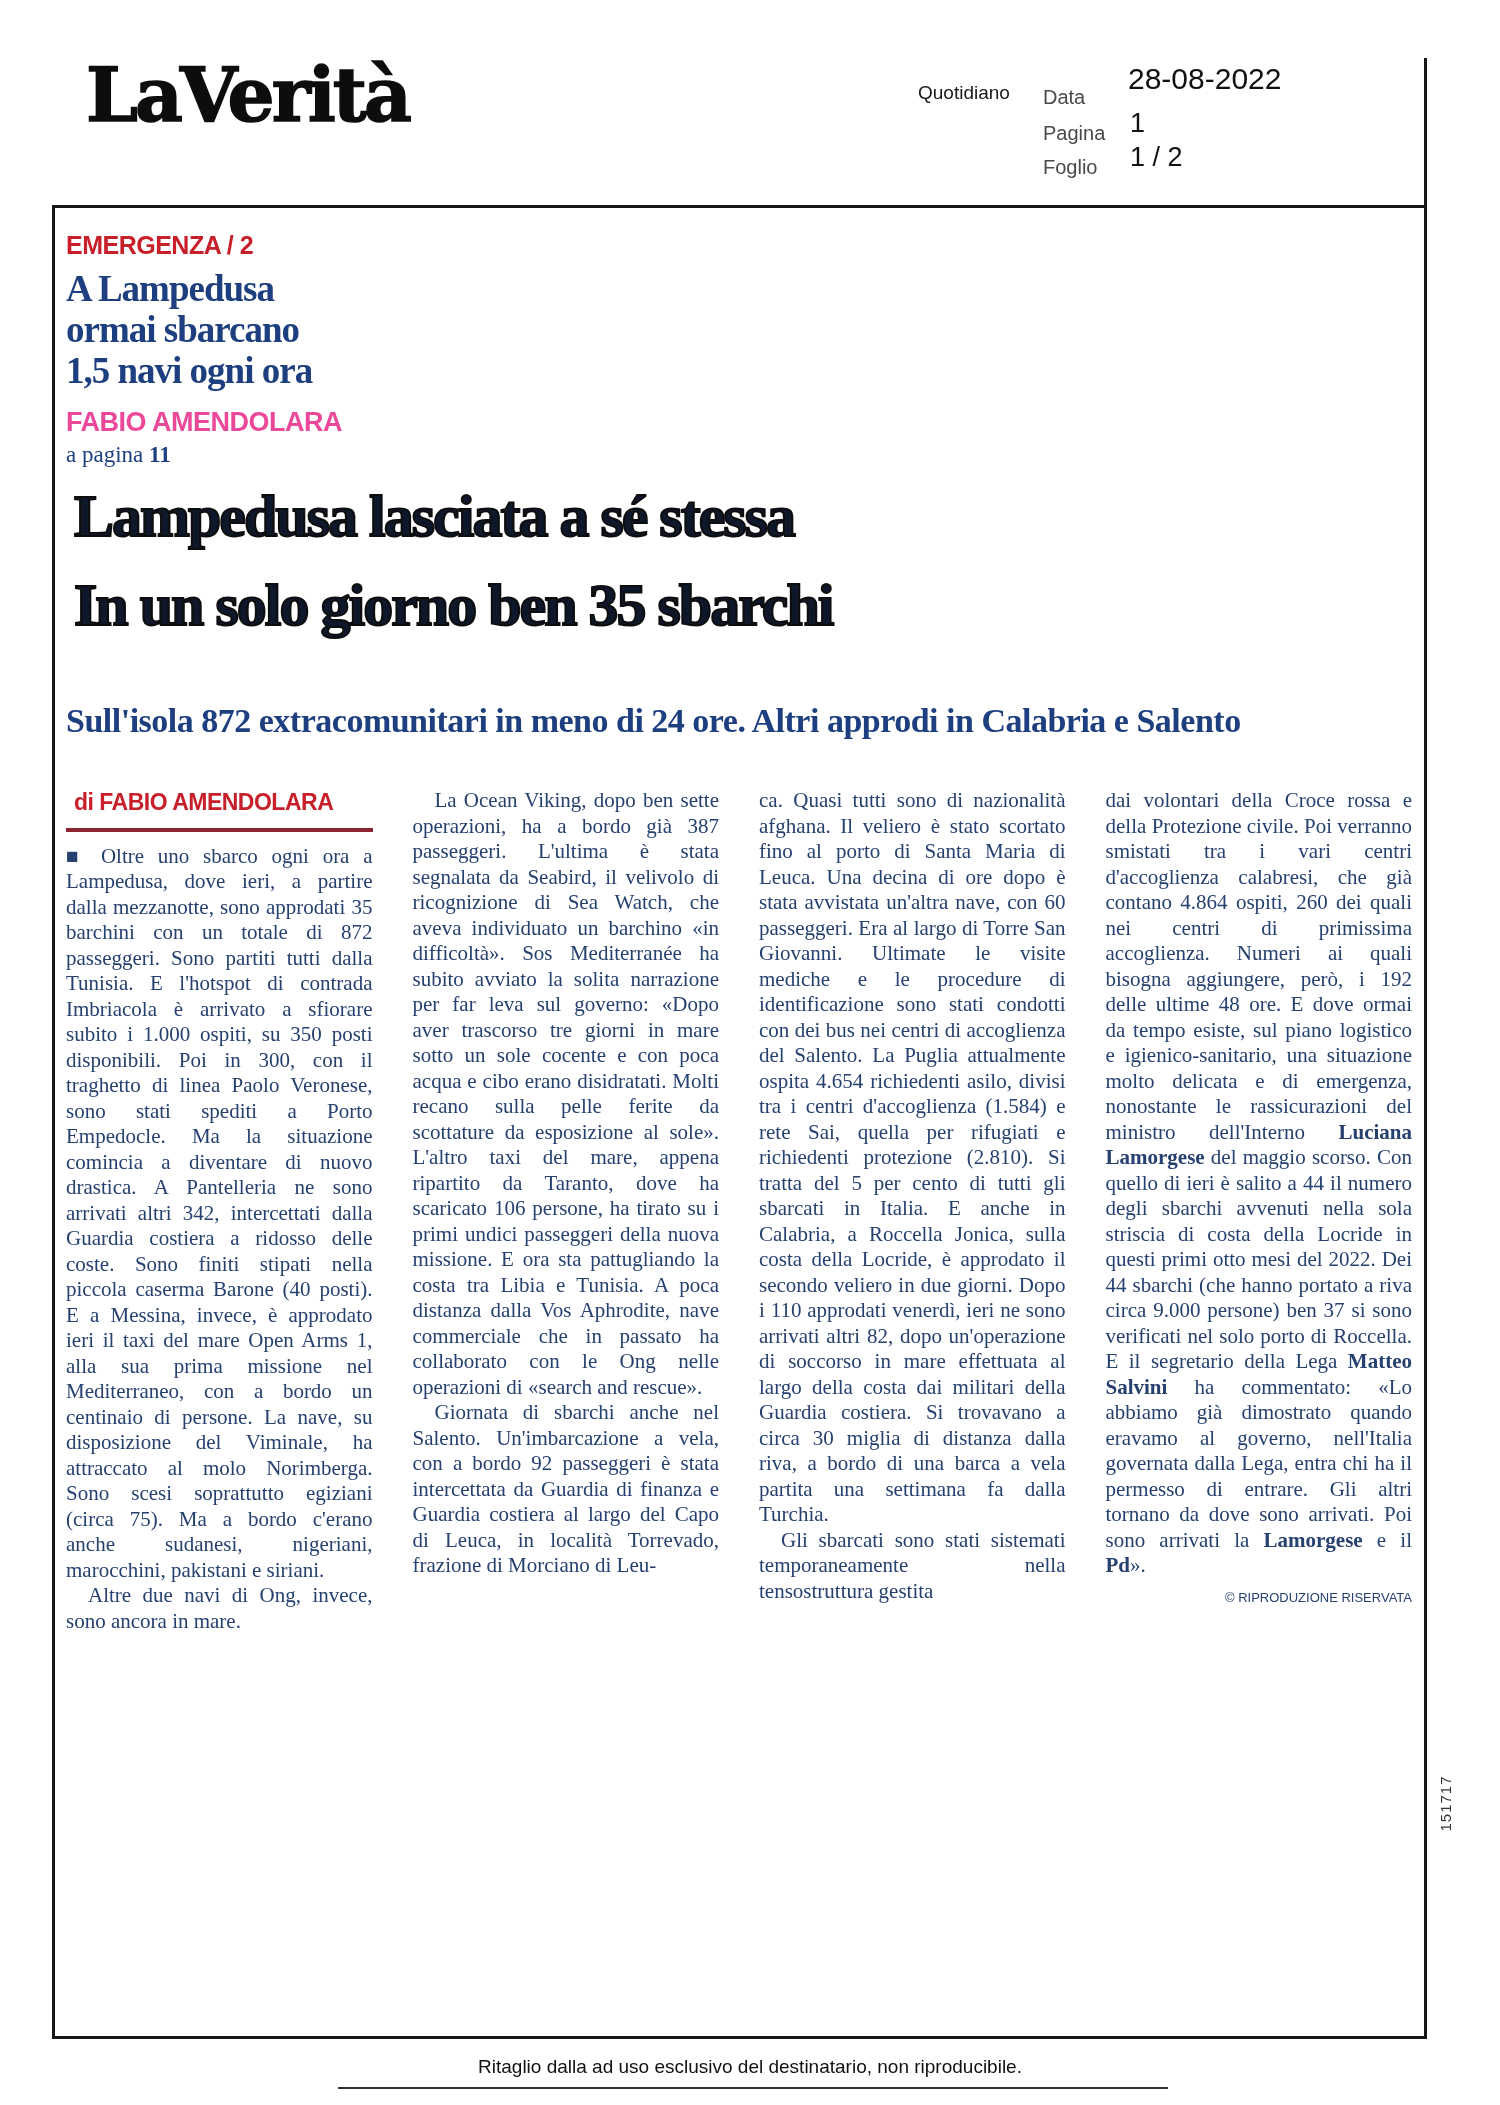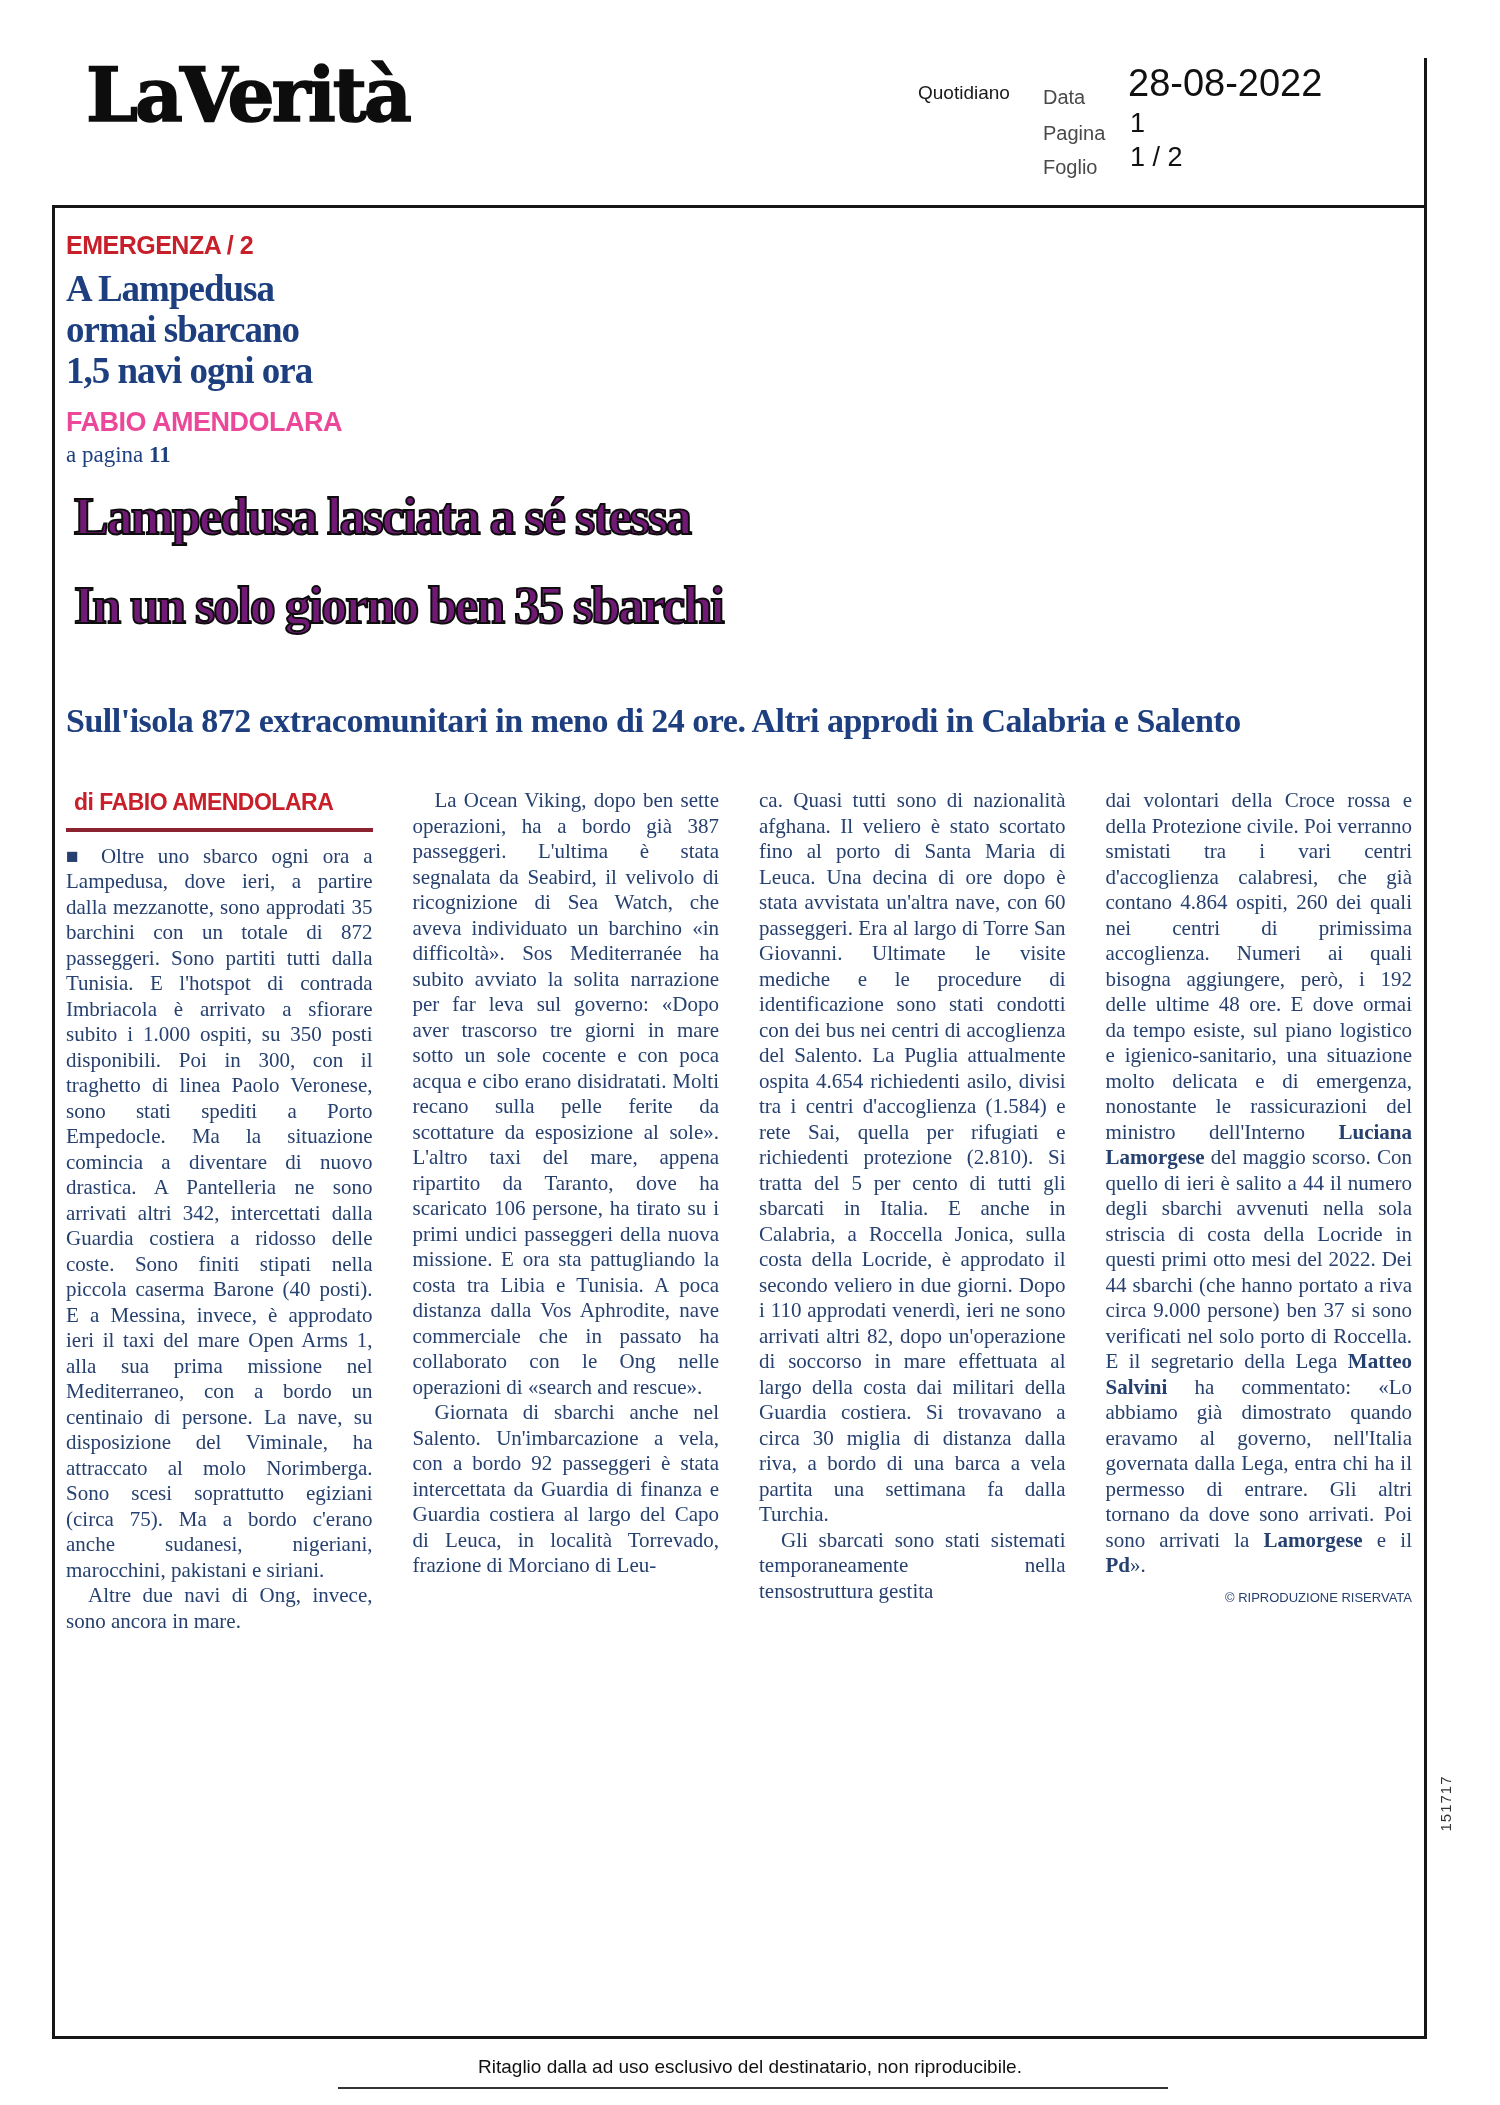--- a/index.html
+++ b/index.html
@@ -13,37 +13,37 @@
     font-family:"DejaVu Serif",serif;font-weight:bold;
     font-size:74px;letter-spacing:-3px;color:#0d0d0d;
     -webkit-text-stroke:1.5px #0d0d0d;
   }
   .meta-quotidiano{position:absolute;left:918px;top:82px;font-family:"Liberation Sans",sans-serif;font-size:19px;color:#1a1a1a;}
   .meta-label{position:absolute;font-family:"Liberation Sans",sans-serif;font-size:20px;color:#4a4a4a;}
   .ml-data{left:1043px;top:86px;}
   .ml-pagina{left:1043px;top:122px;}
   .ml-foglio{left:1043px;top:156px;}
   .meta-value{position:absolute;font-family:"Liberation Sans",sans-serif;color:#111;}
-  .mv-data{left:1128px;top:62px;font-size:38px;}
+  .mv-data{left:1128px;top:62px;font-size:30px;}
   .mv-pagina{left:1130px;top:108px;font-size:27px;}
   .mv-foglio{left:1130px;top:142px;font-size:27px;}
   .top-right-rule{position:absolute;left:1424px;top:58px;width:3px;height:150px;background:#161616;}
   
   .frame{position:absolute;left:52px;top:205px;width:1369px;height:1828px;border:3px solid #161616;}
   
   .kicker{position:absolute;left:66px;top:216px;width:360px;}
   .kicker-tag{color:#c8202a;font-family:"Liberation Sans",sans-serif;font-weight:bold;font-size:25px;letter-spacing:-0.5px;margin-top:15px;}
   .kicker-title{color:#1e3f7f;font-weight:bold;font-size:37px;line-height:41px;margin-top:8px;letter-spacing:-1px;}
   .kicker-author{color:#ec4899;font-family:"Liberation Sans",sans-serif;font-weight:bold;font-size:27px;margin-top:16px;letter-spacing:-0.5px;}
   .kicker-pageref{color:#1e3f7f;font-size:23px;margin-top:4px;}
   .kicker-pageref b{font-weight:bold;}
   
   .headline{
     position:absolute;left:74px;top:472px;width:1340px;
-    color:#701a75;font-weight:bold;font-size:52px;line-height:89px;
+    color:#0f172a;font-weight:bold;font-size:60px;line-height:89px;
     letter-spacing:-2px;-webkit-text-stroke:2px #0d0d0d;
   }
   
   .subhead{
     position:absolute;left:66px;top:702px;width:1350px;
     color:#1e3f7f;font-weight:bold;font-size:34px;letter-spacing:-0.5px;
   }
   
   .columns{position:absolute;left:66px;top:788px;width:1346px;display:flex;gap:40px;}
   .col{flex:1;color:#26406f;font-size:21px;line-height:25.5px;text-align:justify;hyphens:auto;}

